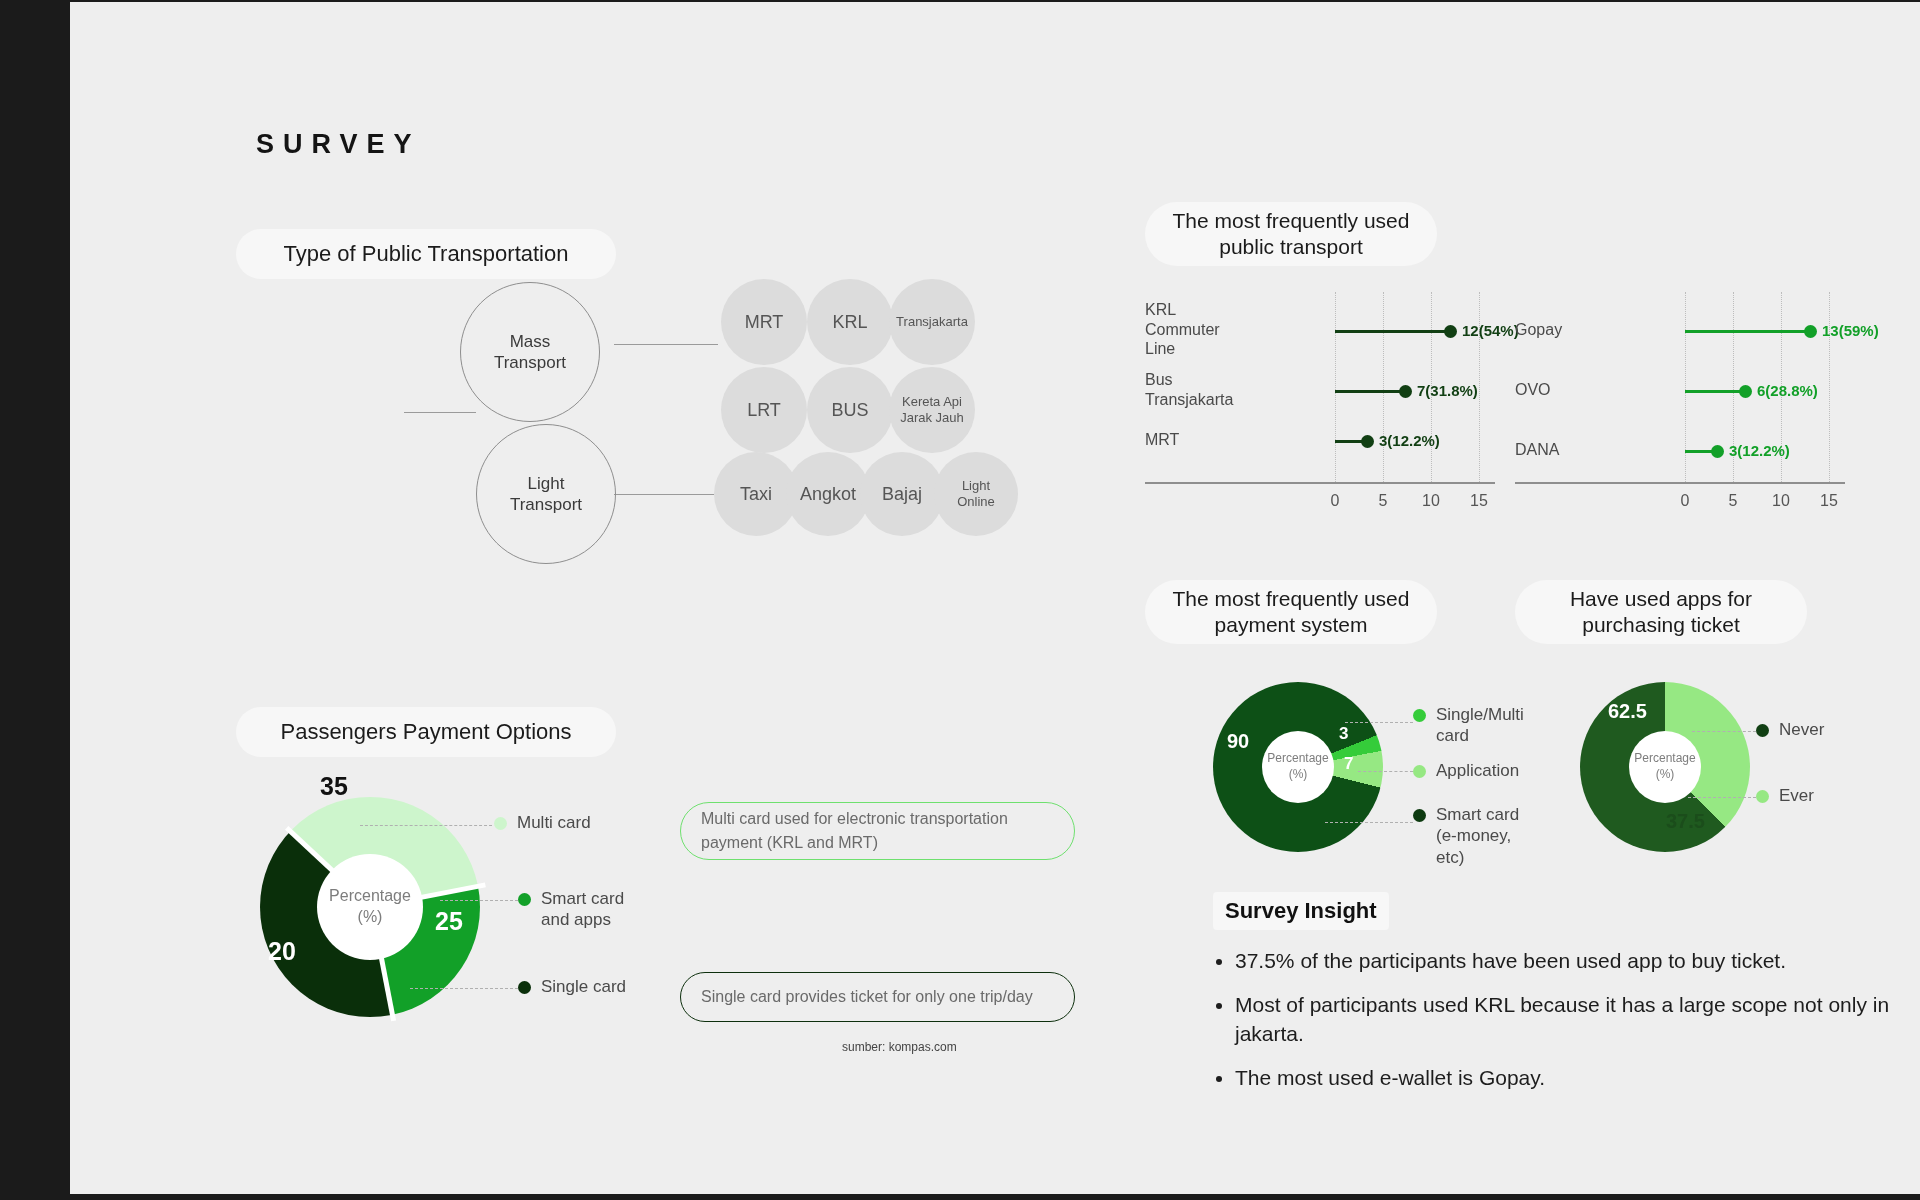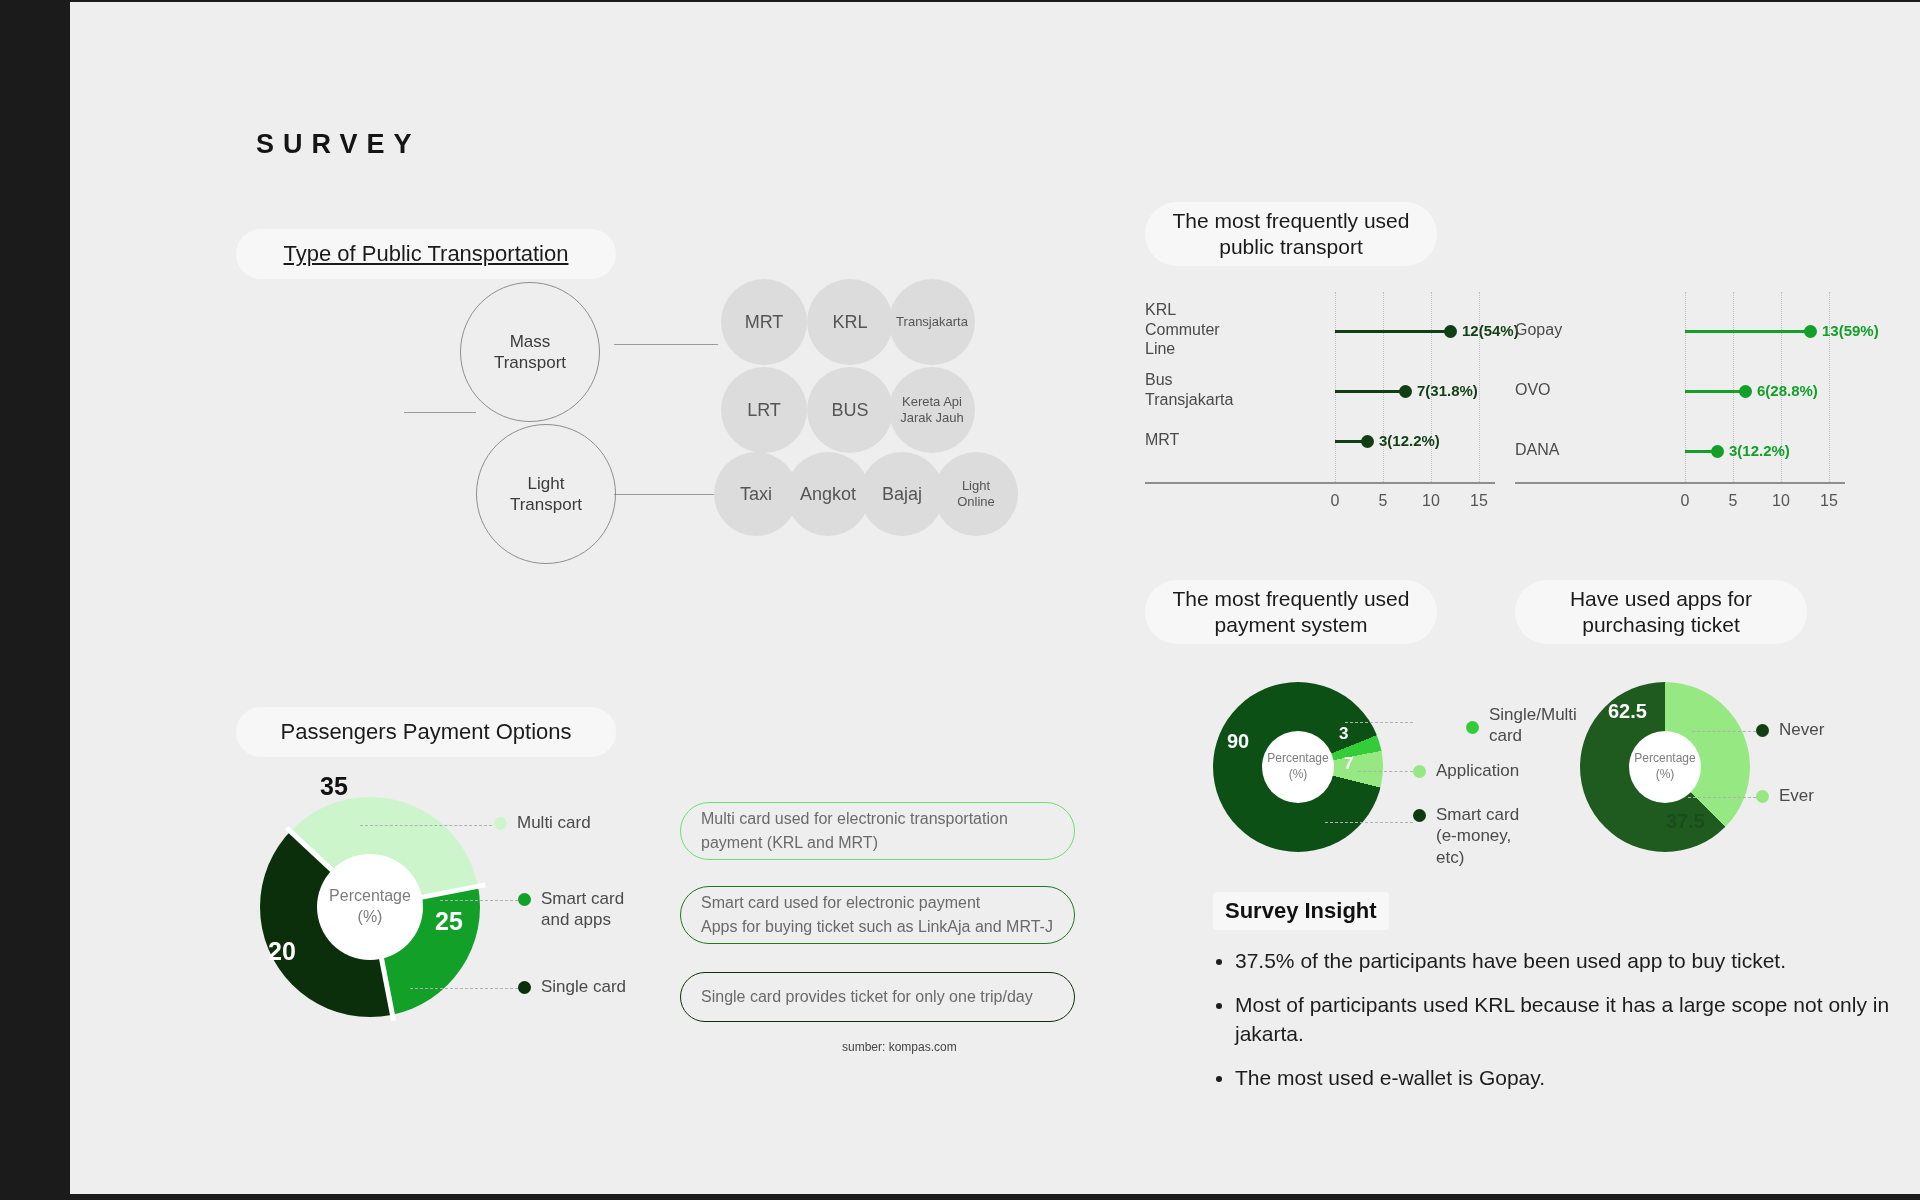--- a/index.html
+++ b/index.html
@@ -26,21 +26,21 @@
   .section-title{font-size:22px;}
   .small-title{font-size:21px;line-height:1.25;}
 
   
   .survey-title{
     position:absolute;left:186px;top:127px;
     font-size:27px;font-weight:bold;letter-spacing:9px;color:#141414;
   }
 
   
-  #type-pill{position:absolute;left:166px;top:227px;width:380px;height:50px;text-decoration:underline;}
+  #type-pill{position:absolute;left:166px;top:227px;width:380px;height:50px;}
 
   .diagram{position:absolute;left:166px;top:280px;width:870px;height:300px;}
   .circle{
     position:absolute;border-radius:50%;
     display:flex;align-items:center;justify-content:center;
     text-align:center;line-height:1.25;
   }
   .node-green{
     background:#0f8b12;color:#ffffff;font-size:17px;font-weight:bold;
   }
@@ -211,24 +211,20 @@
 
   <div class="leader" style="left:340px;top:986px;width:108px;"></div>
   <div class="legend-row" style="left:448px;top:974px;">
     <span class="legend-dot" style="background:#0a2f0a;"></span>
     <span class="legend-text">Single card</span>
   </div>
 
   <div class="note-box" style="left:610px;top:800px;width:395px;height:58px;border-color:#6ee06e;">
     <div>Multi card used for electronic transportation</div>
     <div>payment  (KRL and MRT)</div>
-  </div>
-  <div class="note-box" style="left:610px;top:884px;width:395px;height:58px;border-color:#1d7a1d;">
-    <div>Smart card used for electronic payment</div>
-    <div>Apps for buying ticket such as LinkAja and MRT-J</div>
   </div>
   <div class="note-box" style="left:610px;top:970px;width:395px;height:50px;border-color:#0d2f0d;">
     <div>Single card provides ticket for only one trip/day</div>
   </div>
   <div class="source" style="left:772px;top:1038px;">sumber: kompas.com</div>
 
   <div class="pill small-title" style="position:absolute;left:1075px;top:200px;width:292px;height:64px;flex-direction:column;">
     <div>The most frequently used</div>
     <div>public transport</div>
   </div>
@@ -321,21 +317,21 @@
         <div>Percentage</div>
         <div>(%)</div>
       </div>
       <div class="slice-label" style="left:14px;top:48px;font-size:20px;color:#fff;">90</div>
       <div class="slice-label" style="left:126px;top:42px;font-size:17px;color:#fff;">3</div>
       <div class="slice-label" style="left:131px;top:72px;font-size:17px;color:#fff;">7</div>
     </div>
   </div>
 
   <div class="leader" style="left:1275px;top:720px;width:68px;"></div>
-  <div class="legend-row" style="left:1396px;top:702px;align-items:center;">
+  <div class="legend-row" style="left:1343px;top:702px;">
     <span class="legend-dot" style="background:#35cc3a;"></span>
     <span class="legend-text">
       <span style="display:block">Single/Multi</span>
       <span style="display:block">card</span>
     </span>
   </div>
 
   <div class="leader" style="left:1288px;top:769px;width:55px;"></div>
   <div class="legend-row" style="left:1343px;top:758px;">
     <span class="legend-dot" style="background:#96e883;"></span>

